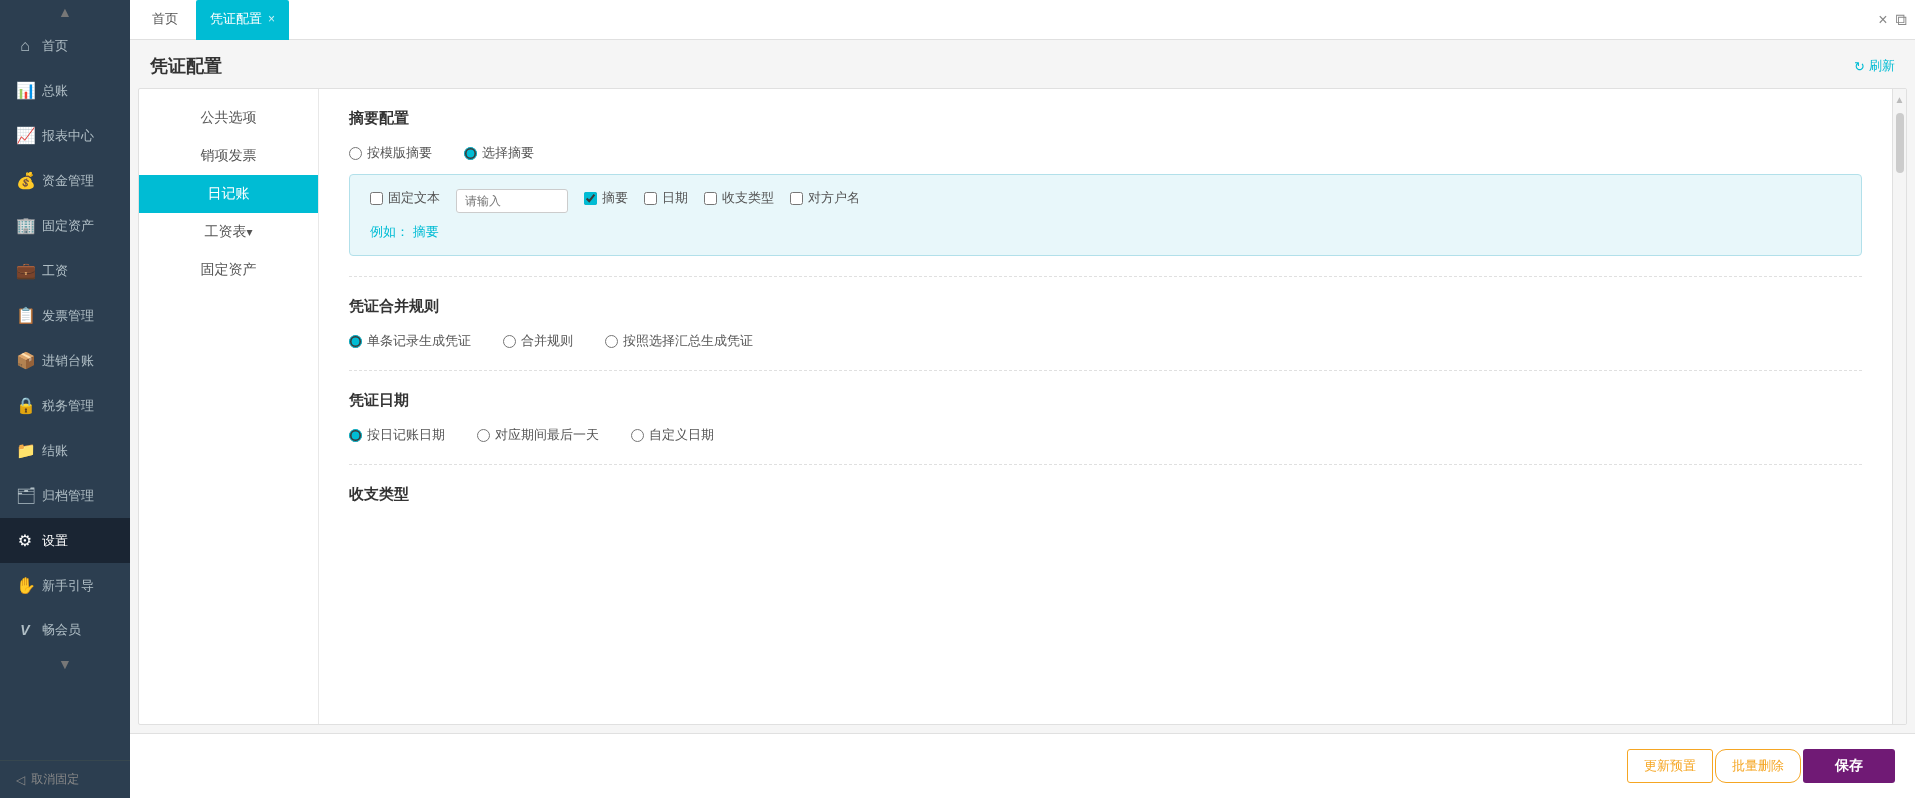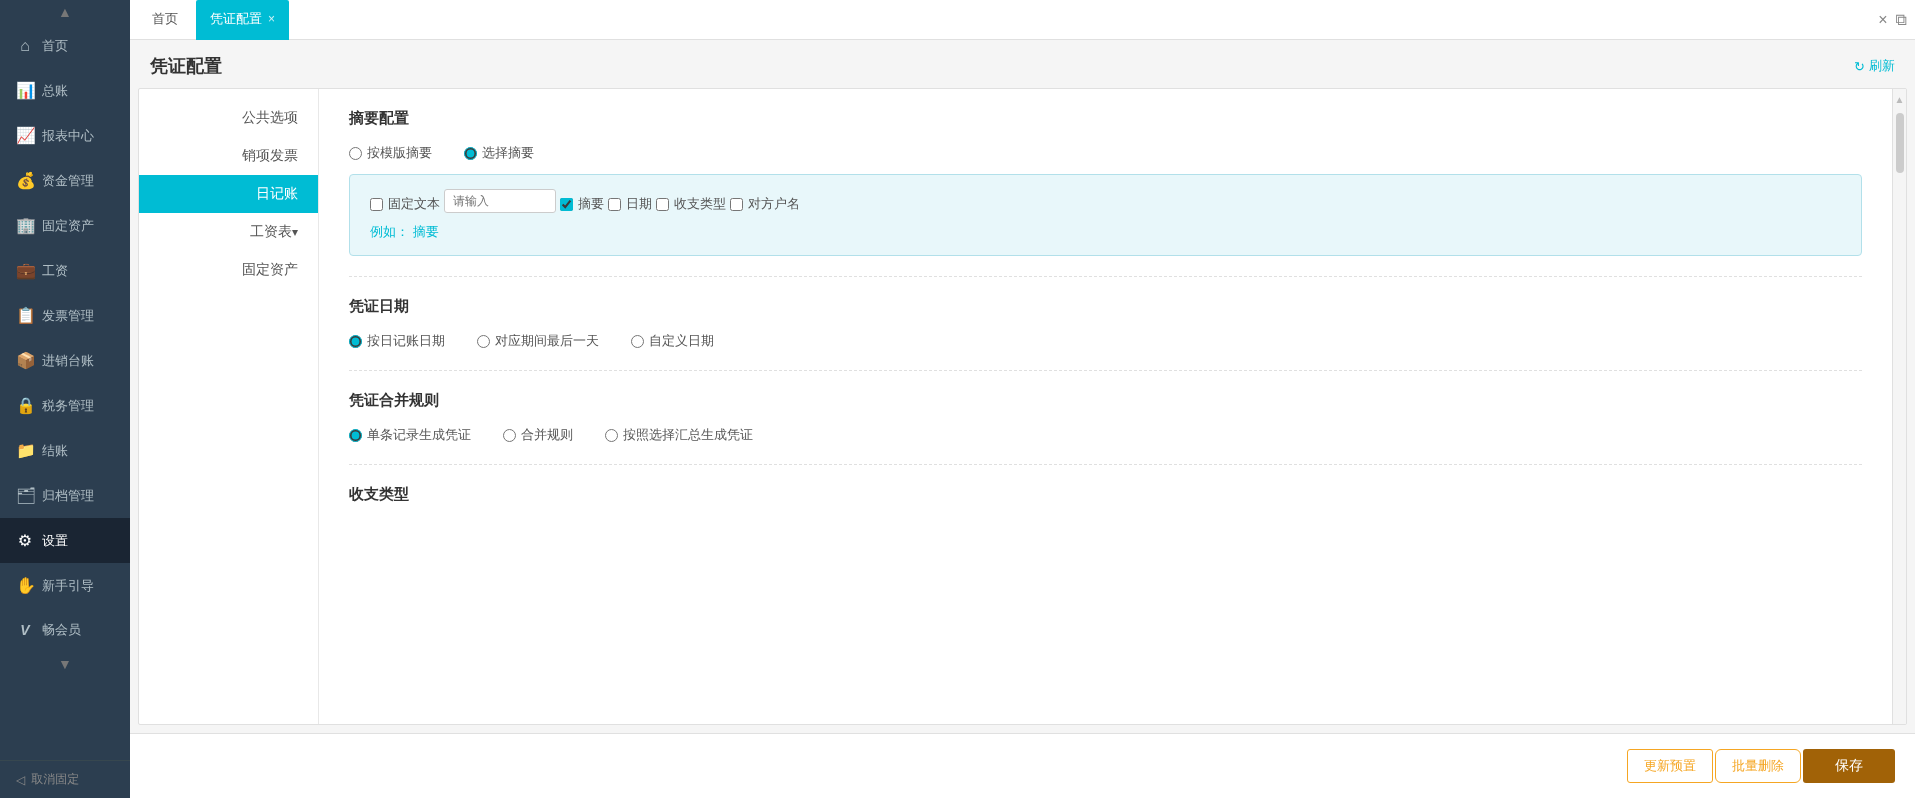--- a/index.html
+++ b/index.html
@@ -147,21 +147,21 @@
       flex-shrink: 0;
       overflow-y: auto;
     }
     .left-nav-item {
       padding: 10px 20px;
       cursor: pointer;
       color: #555;
       font-size: 14px;
       display: flex;
       align-items: center;
-      justify-content: flex-end;
+      justify-content: center;
     }
     .left-nav-item.active {
       background: #00bcd4;
       color: #fff;
     }
     .left-nav-item .chevron { font-size: 12px; }
 
     
     .right-panel {
       flex: 1;
@@ -206,22 +206,22 @@
     
     .summary-box {
       background: #e8f7fa;
       border: 1px solid #b2e0ea;
       border-radius: 4px;
       padding: 14px 20px;
       margin-top: 12px;
     }
     .summary-box-row {
       display: flex;
-      align-items: flex-end;
-      gap: 4px;
+      align-items: flex-start;
+      gap: 16px;
       flex-wrap: wrap;
     }
     .summary-input {
       border: 1px solid #ccc;
       border-radius: 3px;
       padding: 4px 8px;
       font-size: 12px;
       color: #999;
       background: #fff;
       width: 112px;
@@ -250,33 +250,33 @@
       background: #fff;
       border-radius: 3px;
       cursor: pointer;
       font-size: 13px;
     }
     .btn-batch-delete {
       padding: 7px 16px;
       border: 1px solid #f5a623;
       color: #f5a623;
       background: #fff;
-      border-radius: 6px;
+      border-radius: 11px;
       cursor: pointer;
       font-size: 13px;
     }
     .btn-save {
       padding: 8px 32px;
-      background: #a16207;
+      background: #701a75;
       color: #fff;
       border: none;
       border-radius: 3px;
       cursor: pointer;
       font-size: 14px;
-      font-weight: 400;
+      font-weight: 700;
     }
 
     
     .scroll-track {
       width: 14px;
       background: #f5f5f5;
       border-left: 1px solid #e0e0e0;
       display: flex;
       flex-direction: column;
       align-items: center;
@@ -458,51 +458,51 @@
               </label>
             </div>
             <div class="preview-text">
               <span>例如：</span>
               <span>摘要</span>
             </div>
           </div>
         </div>
 
         <div class="section">
+          <div class="section-title">凭证合并规则</div>
+          <div class="radio-group">
+            <label class="radio-item">
+              <input type="radio" name="voucher-merge" checked="" style="">
+              <span>单条记录生成凭证</span>
+            </label>
+            <label class="radio-item">
+              <input type="radio" name="voucher-merge" style="">
+              <span>合并规则</span>
+            </label>
+            <label class="radio-item">
+              <input type="radio" name="voucher-merge" style="">
+              <span>按照选择汇总生成凭证</span>
+            </label>
+          </div>
+        </div>
+
+        <div class="section">
           <div class="section-title">凭证日期</div>
           <div class="radio-group">
             <label class="radio-item">
               <input type="radio" name="voucher-date" checked="" style="">
               <span>按日记账日期</span>
             </label>
             <label class="radio-item">
               <input type="radio" name="voucher-date" style="">
               <span>对应期间最后一天</span>
             </label>
             <label class="radio-item">
               <input type="radio" name="voucher-date" style="">
               <span>自定义日期</span>
-            </label>
-          </div>
-        </div>
-
-        <div class="section">
-          <div class="section-title">凭证合并规则</div>
-          <div class="radio-group">
-            <label class="radio-item">
-              <input type="radio" name="voucher-merge" checked="" style="">
-              <span>单条记录生成凭证</span>
-            </label>
-            <label class="radio-item">
-              <input type="radio" name="voucher-merge" style="">
-              <span>合并规则</span>
-            </label>
-            <label class="radio-item">
-              <input type="radio" name="voucher-merge" style="">
-              <span>按照选择汇总生成凭证</span>
             </label>
           </div>
         </div>
 
         <div class="section">
           <div class="section-title">收支类型</div>
         </div>
 
       </div>
 

